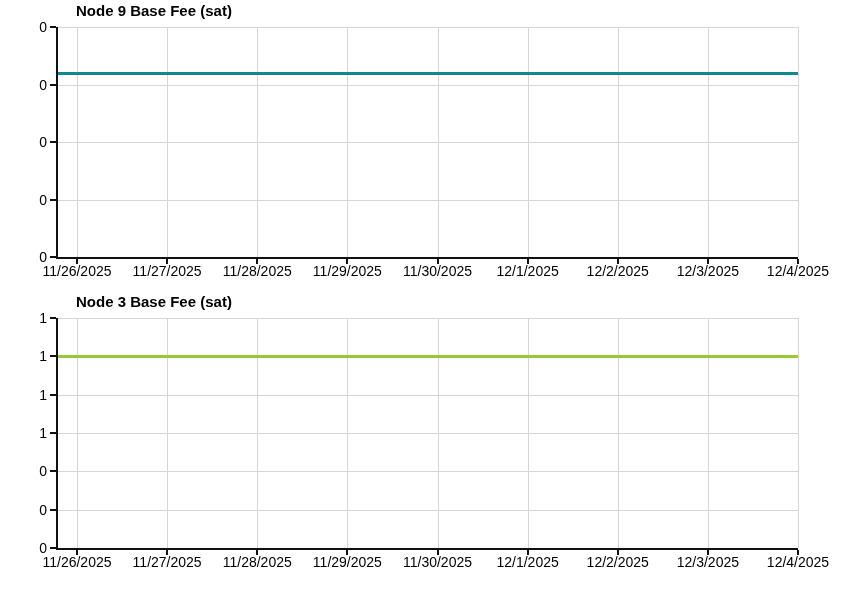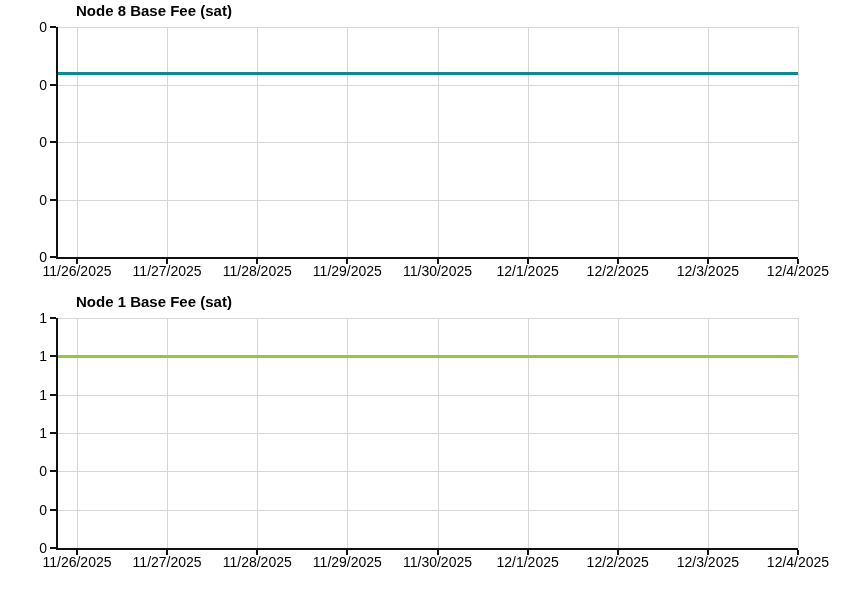--- a/index.html
+++ b/index.html
@@ -103,21 +103,21 @@
     width: 100%;
     height: 3px;
   }
 </style>
 </head>
 <body>
 
 <div class="canvas">
 
   <section class="chart" style="top: 0;">
-    <h2 class="chart-title">Node 8 Base Fee (sat)</h2>
+    <h2 class="chart-title">Node 9 Base Fee (sat)</h2>
     <div class="plot">
         <div class="gridline-h" style="top: 0px; background: rgb(214, 214, 214);"></div>
         <div class="gridline-h" style="top: 58px; background: rgb(214, 214, 214);"></div>
         <div class="gridline-h" style="top: 115px; background: rgb(214, 214, 214);"></div>
         <div class="gridline-h" style="top: 173px; background: rgb(214, 214, 214);"></div>
         <div class="gridline-v" style="left: 19px; background: rgb(214, 214, 214);"></div>
         <div class="gridline-v" style="left: 109px; background: rgb(214, 214, 214);"></div>
         <div class="gridline-v" style="left: 199px; background: rgb(214, 214, 214);"></div>
         <div class="gridline-v" style="left: 289px; background: rgb(214, 214, 214);"></div>
         <div class="gridline-v" style="left: 380px; background: rgb(214, 214, 214);"></div>
@@ -153,21 +153,21 @@
         <div class="x-tick" style="left: 558.75px; background: rgb(17, 17, 17);"></div>
         <div class="x-tick-label" style="left: 513.75px; color: rgb(0, 0, 0);">12/2/2025</div>
         <div class="x-tick" style="left: 648.875px; background: rgb(17, 17, 17);"></div>
         <div class="x-tick-label" style="left: 603.875px; color: rgb(0, 0, 0);">12/3/2025</div>
         <div class="x-tick" style="left: 739px; background: rgb(17, 17, 17);"></div>
         <div class="x-tick-label" style="left: 694px; color: rgb(0, 0, 0);">12/4/2025</div>
       </div>
   </section>
 
   <section class="chart" style="top: 291px;">
-    <h2 class="chart-title">Node 1 Base Fee (sat)</h2>
+    <h2 class="chart-title">Node 3 Base Fee (sat)</h2>
     <div class="plot">
         <div class="gridline-h" style="top: 0px; background: rgb(214, 214, 214);"></div>
         <div class="gridline-h" style="top: 38px; background: rgb(214, 214, 214);"></div>
         <div class="gridline-h" style="top: 77px; background: rgb(214, 214, 214);"></div>
         <div class="gridline-h" style="top: 115px; background: rgb(214, 214, 214);"></div>
         <div class="gridline-h" style="top: 153px; background: rgb(214, 214, 214);"></div>
         <div class="gridline-h" style="top: 192px; background: rgb(214, 214, 214);"></div>
         <div class="gridline-v" style="left: 19px; background: rgb(214, 214, 214);"></div>
         <div class="gridline-v" style="left: 109px; background: rgb(214, 214, 214);"></div>
         <div class="gridline-v" style="left: 199px; background: rgb(214, 214, 214);"></div>

